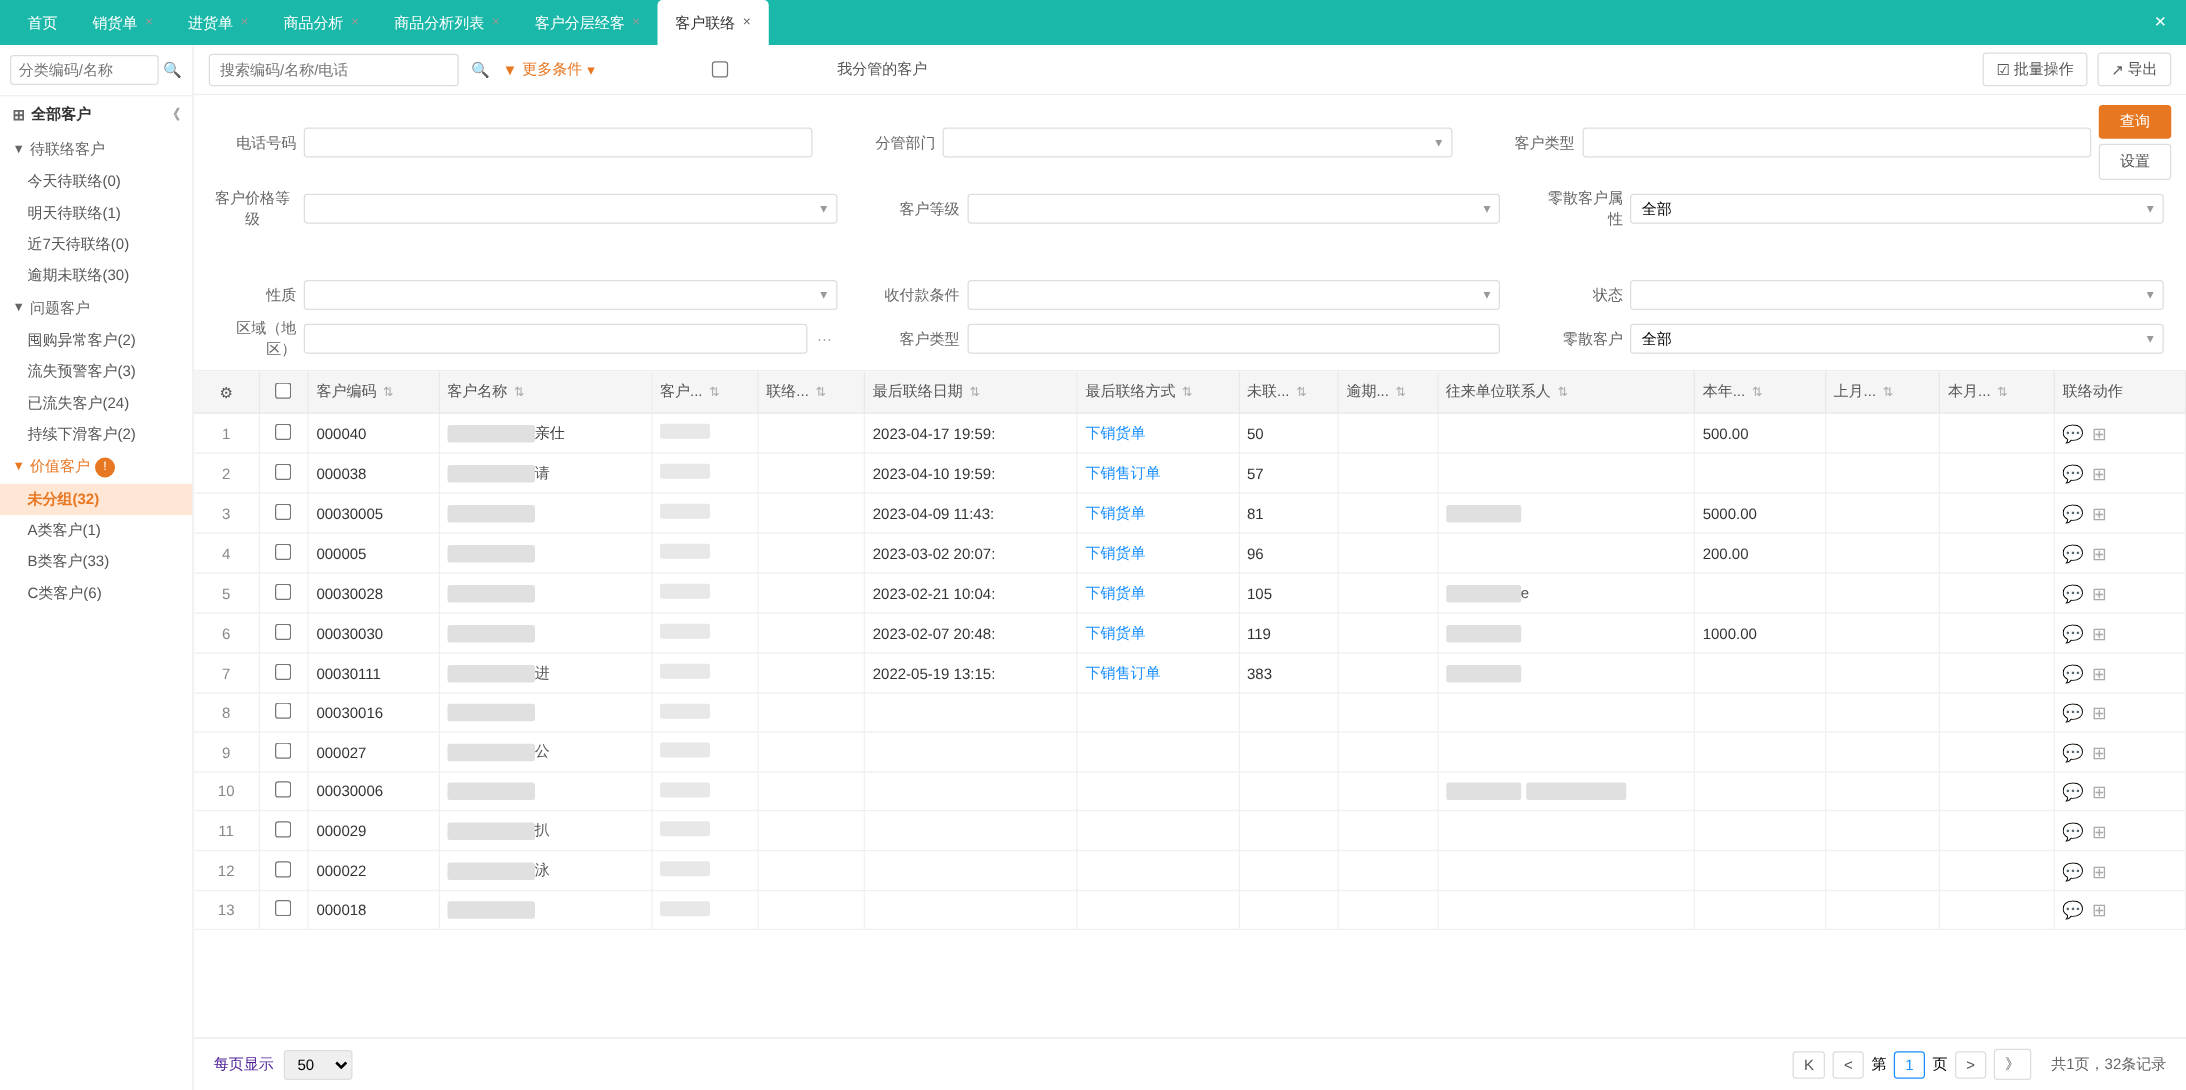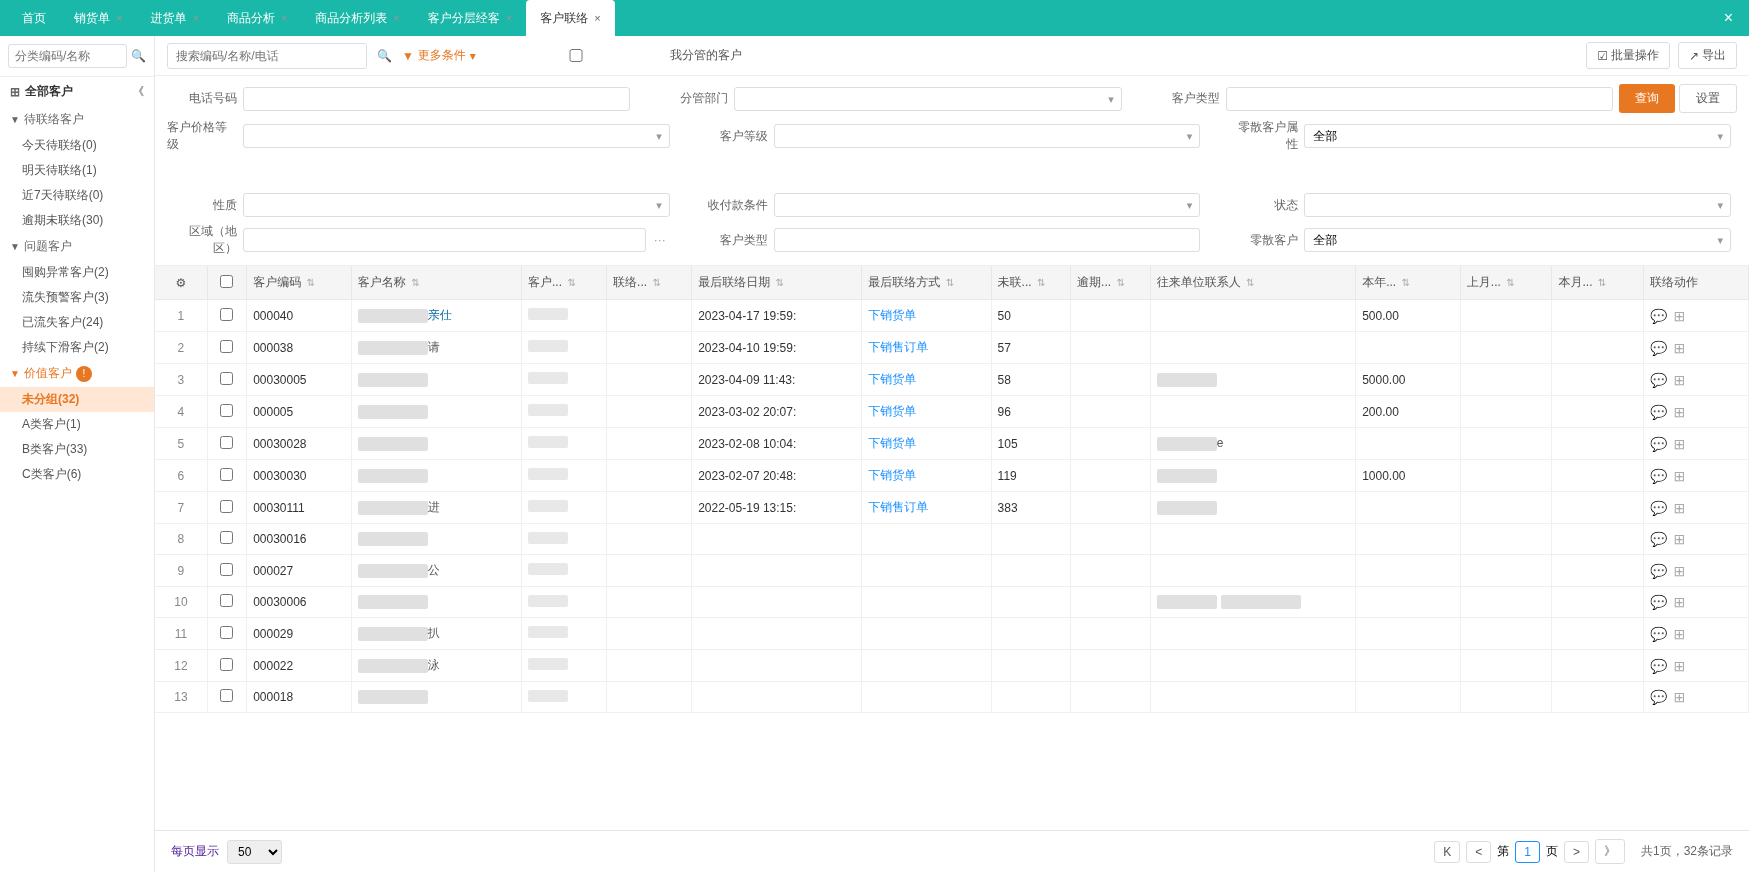--- a/index.html
+++ b/index.html
@@ -303,28 +303,28 @@
 
       <div style="display:grid;grid-template-columns:70px 1fr 16px 70px 1fr 16px 70px 1fr auto;align-items:center;gap:4px 6px;margin-bottom:6px;">
         <span style="text-align:right;color:#666;">电话号码</span>
         <input type="text" class="filter-input" style="width: 100%;">
         <span></span>
         <span style="text-align:right;color:#666;">分管部门</span>
         <div class="select-wrap" style="width:100%;"><select class="filter-select" style="width:100%;"><option></option></select></div>
         <span></span>
         <span style="text-align:right;color:#666;">客户类型</span>
         <input type="text" class="filter-input" style="width: 100%;">
-        <div style="display:flex;gap:4px;flex-direction:row;">
+        <div style="display:flex;gap:4px;flex-direction:column;">
           <button class="btn-query">查询</button>
           <button class="btn-reset">设置</button>
         </div>
       </div>
 
       <div style="display:grid;grid-template-columns:70px 1fr 16px 70px 1fr 16px 70px 1fr auto;align-items:center;gap:4px 6px;margin-bottom:6px;">
-        <span style="text-align:left;color:#666;">客户价格等级</span>
+        <span style="text-align:center;color:#666;">客户价格等级</span>
         <div class="select-wrap" style="width:100%;"><select class="filter-select" style="width:100%;"><option></option></select></div>
         <span></span>
         <span style="text-align:right;color:#666;">客户等级</span>
         <div class="select-wrap" style="width:100%;"><select class="filter-select" style="width:100%;"><option></option></select></div>
         <span></span>
         <span style="text-align:right;color:#666;">零散客户属性</span>
         <div class="select-wrap" style="width:100%;"><select class="filter-select" style="width:100%;"><option>全部</option></select></div>
         <span></span>
       </div>
 
@@ -413,21 +413,21 @@
             <th class="col-action">
               <span>联络动作</span>
             </th>
           </tr>
         </thead>
         <tbody id="table-body">
         <tr>
     <td class="col-no">1</td>
     <td class="col-checkbox"><input type="checkbox" style=""></td>
     <td class="col-code">000040</td>
-    <td class="col-name"><span style="display:inline-block;width:70px;height:14px;background:#e0e0e0;border-radius:2px;vertical-align:middle;"></span><span style="color:#0369a1;">亲仕</span></td>
+    <td class="col-name"><span style="display:inline-block;width:70px;height:14px;background:#e0e0e0;border-radius:2px;vertical-align:middle;"></span><span style="color:#404040;">亲仕</span></td>
     <td class="col-type"><span style="display:inline-block;width:40px;height:12px;background:#e8e8e8;border-radius:2px;"></span></td>
     <td class="col-contact"></td>
     <td class="col-last-date">2023-04-17 19:59:</td>
     <td class="col-last-method"><a href="#" class="link-text">下销货单</a></td>
     <td class="col-pending">50</td>
     <td class="col-overdue"></td>
     <td class="col-contacts"></td>
     <td class="col-this-year">500.00</td>
     <td class="col-last-month"></td>
     <td class="col-this-month"></td>
@@ -462,21 +462,21 @@
   </tr>
             <tr>
     <td class="col-no">3</td>
     <td class="col-checkbox"><input type="checkbox" style=""></td>
     <td class="col-code">00030005</td>
     <td class="col-name"><span style="display:inline-block;width:70px;height:14px;background:#e0e0e0;border-radius:2px;vertical-align:middle;"></span></td>
     <td class="col-type"><span style="display:inline-block;width:40px;height:12px;background:#e8e8e8;border-radius:2px;"></span></td>
     <td class="col-contact"></td>
     <td class="col-last-date">2023-04-09 11:43:</td>
     <td class="col-last-method"><a href="#" class="link-text">下销货单</a></td>
-    <td class="col-pending">58</td>
+    <td class="col-pending">81</td>
     <td class="col-overdue"></td>
     <td class="col-contacts"><span style="display:inline-block;width:60px;height:14px;background:#e0e0e0;border-radius:2px;vertical-align:middle;"></span></td>
     <td class="col-this-year">5000.00</td>
     <td class="col-last-month"></td>
     <td class="col-this-month"></td>
     <td class="col-action">
       <div class="action-icons">
         <span class="action-icon" title="联络">💬</span>
         <span class="action-icon" title="更多">⊞</span>
       </div>
@@ -504,21 +504,21 @@
       </div>
     </td>
   </tr>
             <tr>
     <td class="col-no">5</td>
     <td class="col-checkbox"><input type="checkbox" style=""></td>
     <td class="col-code">00030028</td>
     <td class="col-name"><span style="display:inline-block;width:70px;height:14px;background:#e0e0e0;border-radius:2px;vertical-align:middle;"></span></td>
     <td class="col-type"><span style="display:inline-block;width:40px;height:12px;background:#e8e8e8;border-radius:2px;"></span></td>
     <td class="col-contact"></td>
-    <td class="col-last-date">2023-02-08 10:04:</td>
+    <td class="col-last-date">2023-02-21 10:04:</td>
     <td class="col-last-method"><a href="#" class="link-text">下销货单</a></td>
     <td class="col-pending">105</td>
     <td class="col-overdue"></td>
     <td class="col-contacts"><span style="display:inline-block;width:60px;height:14px;background:#e0e0e0;border-radius:2px;vertical-align:middle;"></span><span style="color:#555;">e</span></td>
     <td class="col-this-year"></td>
     <td class="col-last-month"></td>
     <td class="col-this-month"></td>
     <td class="col-action">
       <div class="action-icons">
         <span class="action-icon" title="联络">💬</span>

